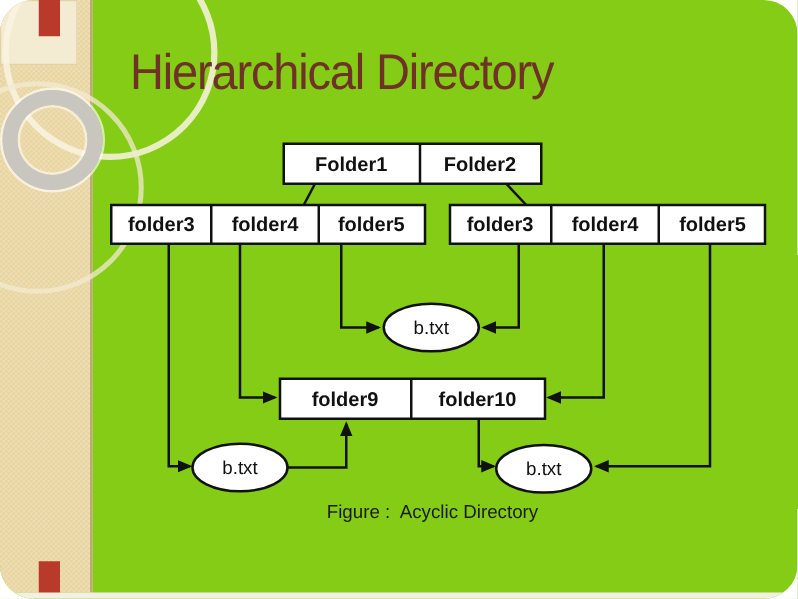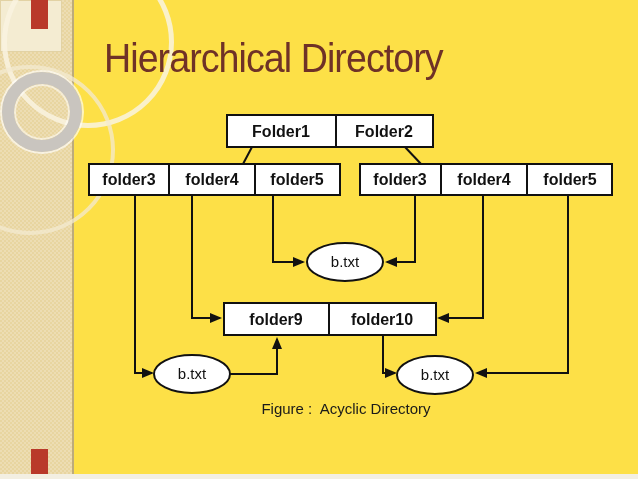--- a/index.html
+++ b/index.html
@@ -1,18 +1,18 @@
 <!DOCTYPE html>
 <html><head>
 <meta charset="utf-8">
 <style>
   html,body{margin:0;padding:0;background:#ffffff;}
   #slide{
-    position:relative;width:638px;height:479px;background:#fde047;
-    overflow:hidden;font-family:"Liberation Sans",sans-serif;
+    position:relative;width:638px;height:479px;background:#84cc16;
+    overflow:hidden;font-family:"Liberation Sans",sans-serif;border-radius:27px;
   }
   
   #sidebar{
     position:absolute;left:0;top:0;width:72px;height:474px;
     background-color:#e8d5a0;
     background-image:
       linear-gradient(45deg, rgba(255,255,255,.20) 25%, transparent 25%, transparent 75%, rgba(255,255,255,.20) 75%),
       linear-gradient(45deg, rgba(255,255,255,.20) 25%, transparent 25%, transparent 75%, rgba(255,255,255,.20) 75%);
     background-position:0 0,2px 2px;background-size:4px 4px;
     border-right:2px solid #bcab7c;

